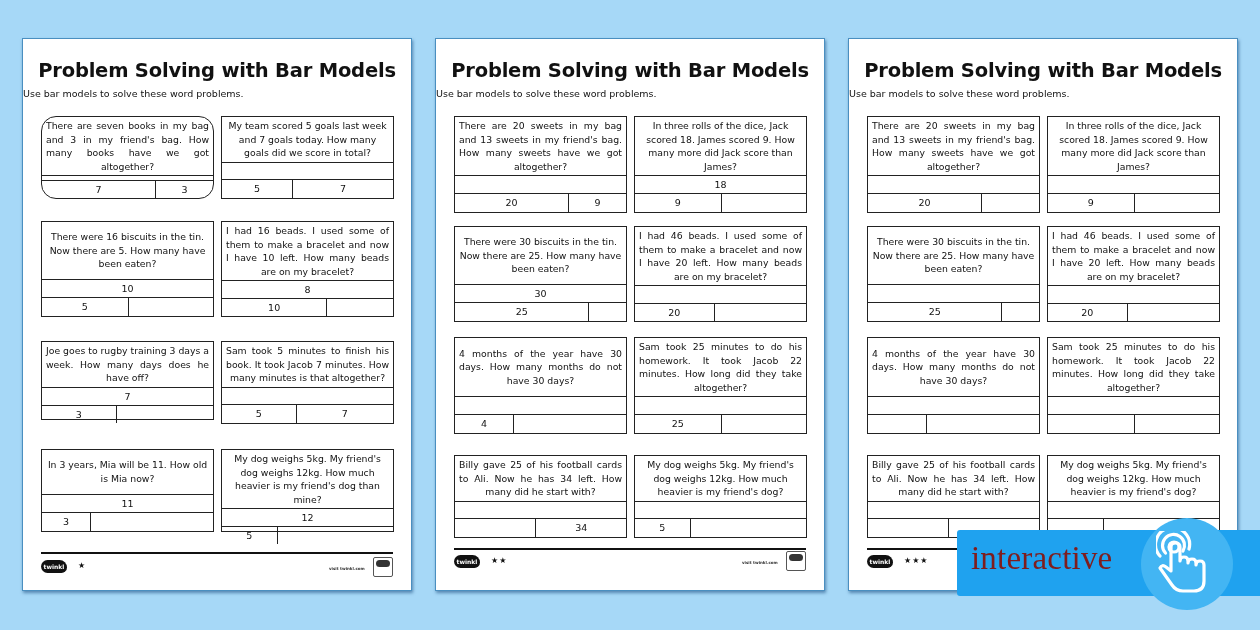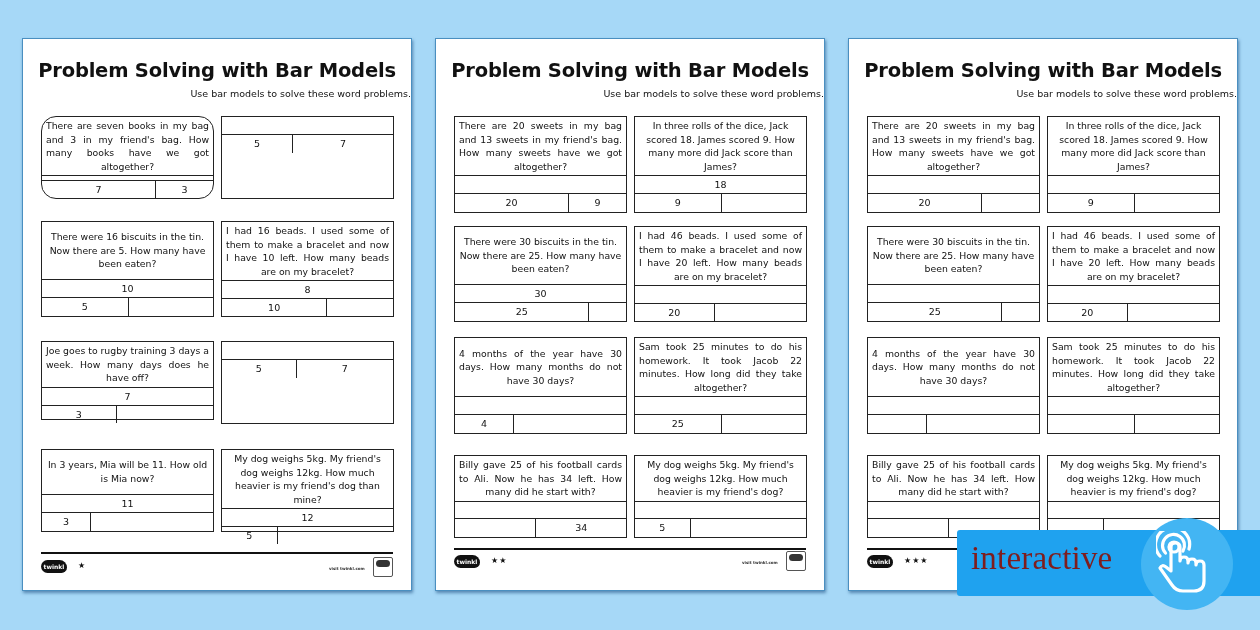--- a/index.html
+++ b/index.html
@@ -24,24 +24,23 @@
     left: 0; right: 0; top: 20px;
     text-align: center;
     font-weight: bold;
     font-size: 19.5px;
     letter-spacing: -0.2px;
     color: #111;
   }
   .sheet-sub {
     position: absolute;
     left: 0; right: 0; top: 49px;
-    text-align: right;
+    text-align: left;
     font-size: 9.5px;
     color: #111;
-    margin-left: 41px;
   }
   .box {
     position: absolute;
     width: 173px;
     border: 1.5px solid #222;
     background: #fff;
     display: flex;
     flex-direction: column;
   }
   .box .q {
@@ -162,20 +161,21 @@
 
   <div class="box" style="left:18px; top:77px; height:83px;border-radius:15px;">
     <div class="q just">There are seven books in my bag and 3 in my friend's bag. How many books have we got altogether?</div>
     <div class="bar-top"></div>
     <div class="bar-bottom">
       <div class="seg" style="width:66%">7</div>
       <div class="seg" style="flex:1">3</div>
     </div>
   </div>
   <div class="box" style="left:198px; top:77px; height:83px;">
+    <div class="q">My team scored 5 goals last week and 7 goals today. How many goals did we score in total?</div>
     <div class="bar-top"></div>
     <div class="bar-bottom">
       <div class="seg" style="width:41%">5</div>
       <div class="seg" style="flex:1">7</div>
     </div>
   </div>
 
   <div class="box" style="left:18px; top:182px; height:96px;">
     <div class="q">There were 16 biscuits in the tin. Now there are 5. How many have been eaten?</div>
     <div class="bar-top">10</div>
@@ -195,20 +195,21 @@
 
   <div class="box" style="left:18px; top:302px; height:79px;">
     <div class="q just">Joe goes to rugby training 3 days a week. How many days does he have off?</div>
     <div class="bar-top">7</div>
     <div class="bar-bottom">
       <div class="seg" style="width:43%">3</div>
       <div class="seg" style="flex:1"></div>
     </div>
   </div>
   <div class="box" style="left:198px; top:302px; height:83px;">
+    <div class="q just">Sam took 5 minutes to finish his book. It took Jacob 7 minutes. How many minutes is that altogether?</div>
     <div class="bar-top"></div>
     <div class="bar-bottom">
       <div class="seg" style="width:43%">5</div>
       <div class="seg" style="flex:1">7</div>
     </div>
   </div>
 
   <div class="box" style="left:18px; top:410px; height:83px;">
     <div class="q">In 3 years, Mia will be 11. How old is Mia now?</div>
     <div class="bar-top">11</div>

